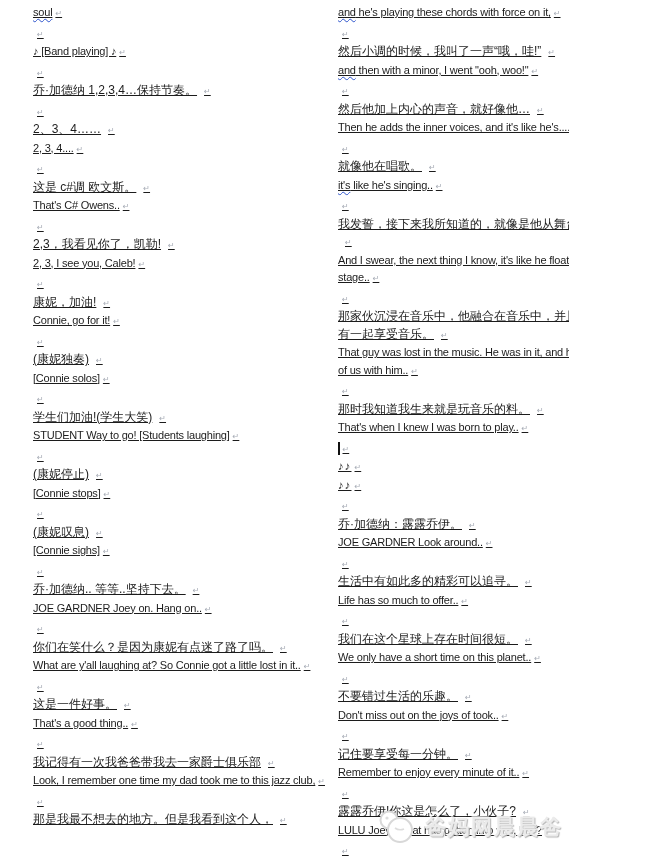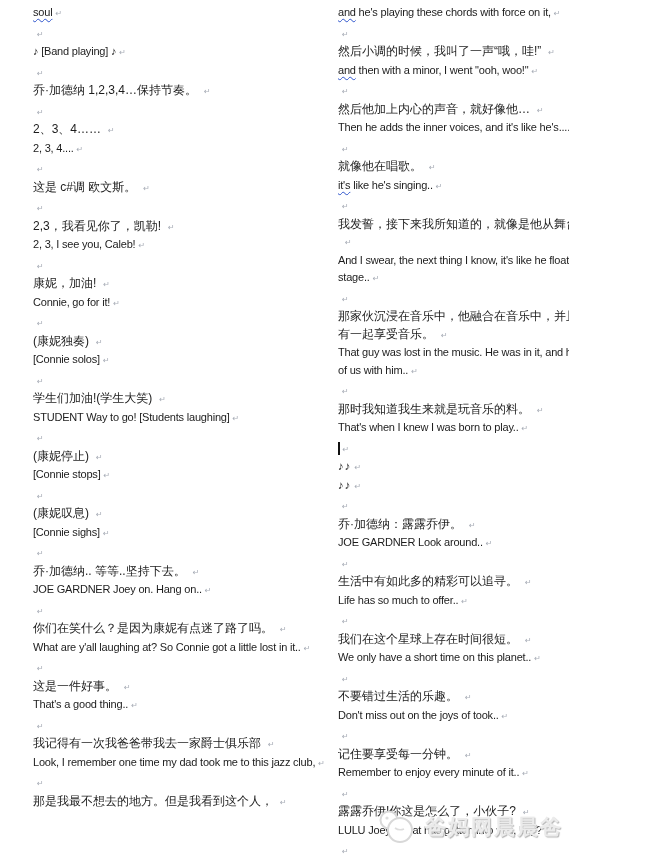--- a/index.html
+++ b/index.html
@@ -2,21 +2,21 @@
 <html><head>
 <meta charset="utf-8">
 <style>
   * { margin:0; padding:0; box-sizing:border-box; }
   html,body { background:#ffffff; }
   body {
     width:645px; height:856px; overflow:hidden; position:relative;
     font-family:"Liberation Sans","DejaVu Sans",sans-serif;
     color:#1c1c1c;
   }
-  .page { position:relative; width:569px; height:856px; background:#fff; overflow:hidden; }
+  .page { position:relative; width:569px; height:856px; background:#fff; overflow:hidden;text-decoration:underline; }
   .cols { display:flex; padding:4px 3px 0 33px; }
   .col { flex:none; }
   .col-left  { width:300px; margin-right:5px; }
   .col-right { width:304px; }
   .line { line-height:17.5px; min-height:17.5px; }
   .zh    { font-size:12px; }
   .en, .title, .music { font-size:11px; letter-spacing:-0.2px; }
   .music { font-size:11.5px; letter-spacing:1px; }
   .wavy {
     text-decoration-line:underline;
@@ -56,20 +56,21 @@
         <div class="line title"><span class="txt"><span class="wavy">soul</span></span><span class="pmark">↵</span></div>
         <div class="line empty"><span class="pmark">↵</span></div>
         <div class="line en"><span class="txt">♪ [Band playing] ♪</span><span class="pmark">↵</span></div>
         <div class="line empty"><span class="pmark">↵</span></div>
         <div class="line zh"><span class="txt">乔·加德纳 1,2,3,4…保持节奏。</span><span class="pmark">↵</span></div>
         <div class="line empty"><span class="pmark">↵</span></div>
         <div class="line zh"><span class="txt">2、3、4……</span><span class="pmark">↵</span></div>
         <div class="line en"><span class="txt">2, 3, 4....</span><span class="pmark">↵</span></div>
         <div class="line empty"><span class="pmark">↵</span></div>
         <div class="line zh"><span class="txt">这是 c#调 欧文斯。</span><span class="pmark">↵</span></div>
+        <div class="line en"><span class="txt">That's C# Owens..</span><span class="pmark">↵</span></div>
         <div class="line empty"><span class="pmark">↵</span></div>
         <div class="line zh"><span class="txt">2,3，我看见你了，凯勒!</span><span class="pmark">↵</span></div>
         <div class="line en"><span class="txt">2, 3, I see you, Caleb!</span><span class="pmark">↵</span></div>
         <div class="line empty"><span class="pmark">↵</span></div>
         <div class="line zh"><span class="txt">康妮，加油!</span><span class="pmark">↵</span></div>
         <div class="line en"><span class="txt">Connie, go for it!</span><span class="pmark">↵</span></div>
         <div class="line empty"><span class="pmark">↵</span></div>
         <div class="line zh"><span class="txt">(康妮独奏)</span><span class="pmark">↵</span></div>
         <div class="line en"><span class="txt">[Connie solos]</span><span class="pmark">↵</span></div>
         <div class="line empty"><span class="pmark">↵</span></div>

